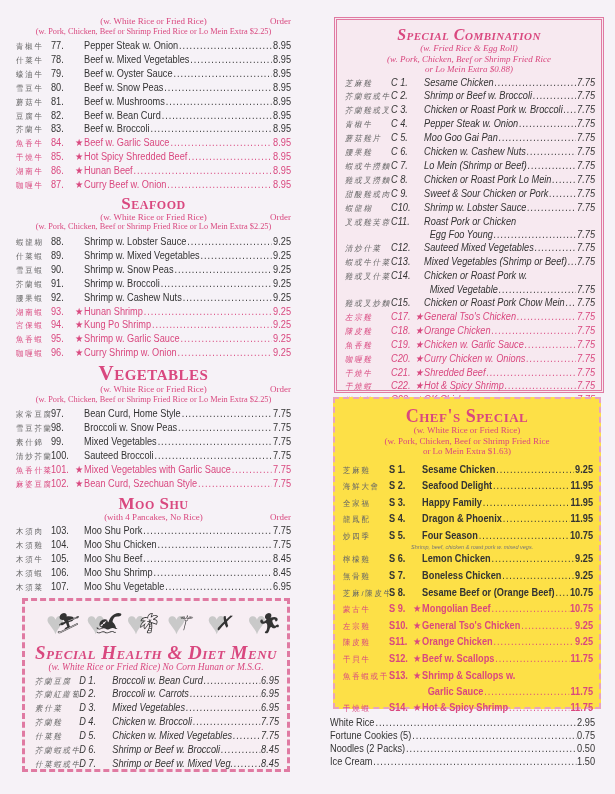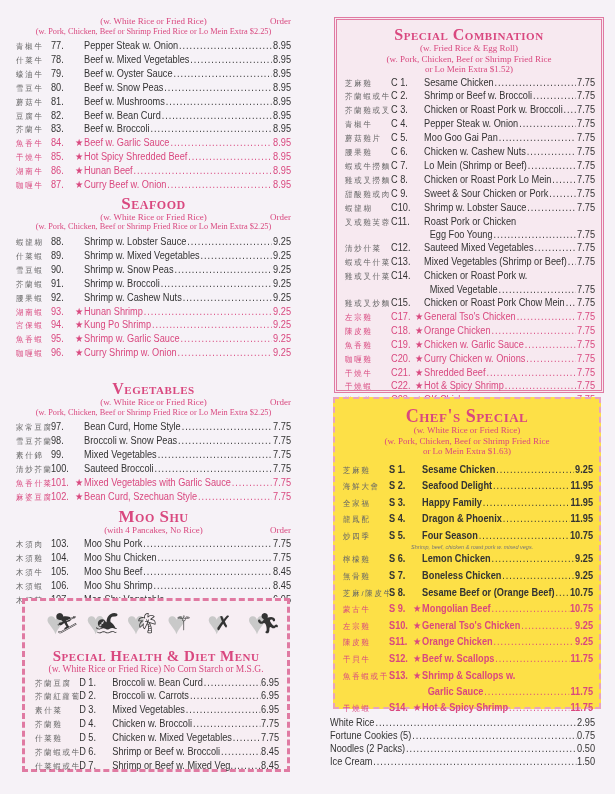--- a/index.html
+++ b/index.html
@@ -35,21 +35,21 @@
   .row.hot { color:#d9487f; }
   .cn { width:38px; font-size:8px; color:#666; letter-spacing:2px; overflow:hidden; }
   .hot .cn { color:#d9487f; }
   .num { width:26px; }
   .star { width:10px; }
   .name { flex:0 0 auto; }
   .dots { flex:1; overflow:hidden; margin:0 1px; }
   .dots::before { content:"........................................................................................................................"; letter-spacing:1px; }
   .price { flex:0 0 auto; }
   .box {
-    position:absolute; border:3px double #e07aa2; background:#f7e9f0;
+    position:absolute; border:3px double #e07aa2; background:#f7e9f0;font-style:italic;
   }
   .dashbox {
     position:absolute; border:2px dashed #e9a3bf; background:#fde047;
   }
   .bold .name, .bold .price, .bold .num { font-weight:bold; }
   .note { font-size:6px; font-style:italic; color:#777; padding-left:74px; line-height:7px; transform:scaleX(0.92); transform-origin:left; }
   .hearts { display:flex; justify-content:space-around; padding:4px 10px 0; height:36px; }
   .heart { font-size:32px; color:#c9c9c9; line-height:36px; position:relative; }
   .heart span { position:absolute; left:8px; top:0; font-size:20px; color:#333; }
   .extras .row { font-size:10px; line-height:13px; }
@@ -225,21 +225,21 @@
       <div class="row hot">
         <span class="cn">咖喱蝦</span>
         <span class="num">96.</span>
         <span class="star">★</span>
         <span class="name">Curry Shrimp w. Onion</span>
         <span class="dots"></span>
         <span class="price">9.25</span>
       </div>
     </div>
 
-  <div class="sec-title" style="font-size:16px;margin-top:20px">Vegetables</div>
+  <div class="sec-title" style="font-size:21px;margin-top:2px">Vegetables</div>
   <div class="sub"><span>(w. White Rice or Fried Rice)</span><span class="order">Order</span></div>
   <div class="sub" style="font-size:8.3px">(w. Pork, Chicken, Beef or Shrimp Fried Rice or Lo Mein Extra $2.25)</div>
   <div style="height:3px"></div>
   <div>
       <div class="row">
         <span class="cn">家常豆腐</span>
         <span class="num">97.</span>
         <span class="star"></span>
         <span class="name">Bean Curd, Home Style</span>
         <span class="dots"></span>
@@ -336,22 +336,22 @@
 
 <div class="box" style="left:22px;top:598px;width:262px;height:168px;border:3px dashed #e07aa2;background:#f7eef3;">
   <div class="hearts">
     <div class="heart">♥<span>⛷</span></div>
     <div class="heart">♥<span>🏊︎</span></div>
     <div class="heart">♥<span>🌴︎</span></div>
     <div class="heart">♥<span>⚚</span></div>
     <div class="heart">♥<span>✗</span></div>
     <div class="heart">♥<span>🏃︎</span></div>
   </div>
-  <div class="sec-title" style="font-size:15px;margin-top:8px">Special Health &amp; Diet Menu</div>
-  <div class="sub" style="font-size:9.5px">(w. White Rice or Fried Rice) No Corn Starch or M.S.G.</div>
+  <div class="sec-title" style="font-size:19px;margin-top:2px">Special Health &amp; Diet Menu</div>
+  <div class="sub" style="font-size:9.5px">(w. White Rice or Fried Rice) No Corn Hunan or M.S.G.</div>
   <div style="padding:2px 8px 0 10px">
       <div class="row">
         <span class="cn" style="width: 48px;">芥蘭豆腐</span>
         <span class="num">D 1.</span>
         <span class="star"></span>
         <span class="name">Broccoli w. Bean Curd</span>
         <span class="dots"></span>
         <span class="price">6.95</span>
       </div>
       <div class="row">
@@ -403,21 +403,21 @@
         <span class="price">8.45</span>
       </div>
     </div>
 </div>
 
 <div class="box" style="left:334px;top:17px;width:264px;height:370px;">
   <div style="height:7px"></div>
   <div class="sec-title" style="font-size:16px">Special Combination</div>
   <div class="sub">(w. Fried Rice &amp; Egg Roll)</div>
   <div class="sub">(w. Pork, Chicken, Beef or Shrimp Fried Rice</div>
-  <div class="sub">or Lo Mein Extra $1.52)</div>
+  <div class="sub">or Lo Mein Extra $0.88)</div>
   <div style="height:2px"></div>
   <div style="padding:0 6px 0 8px">
       <div class="row">
         <span class="cn" style="width: 50px;">芝麻雞</span>
         <span class="num">C 1.</span>
         <span class="star"></span>
         <span class="name">Sesame Chicken</span>
         <span class="dots"></span>
         <span class="price">7.75</span>
       </div>

